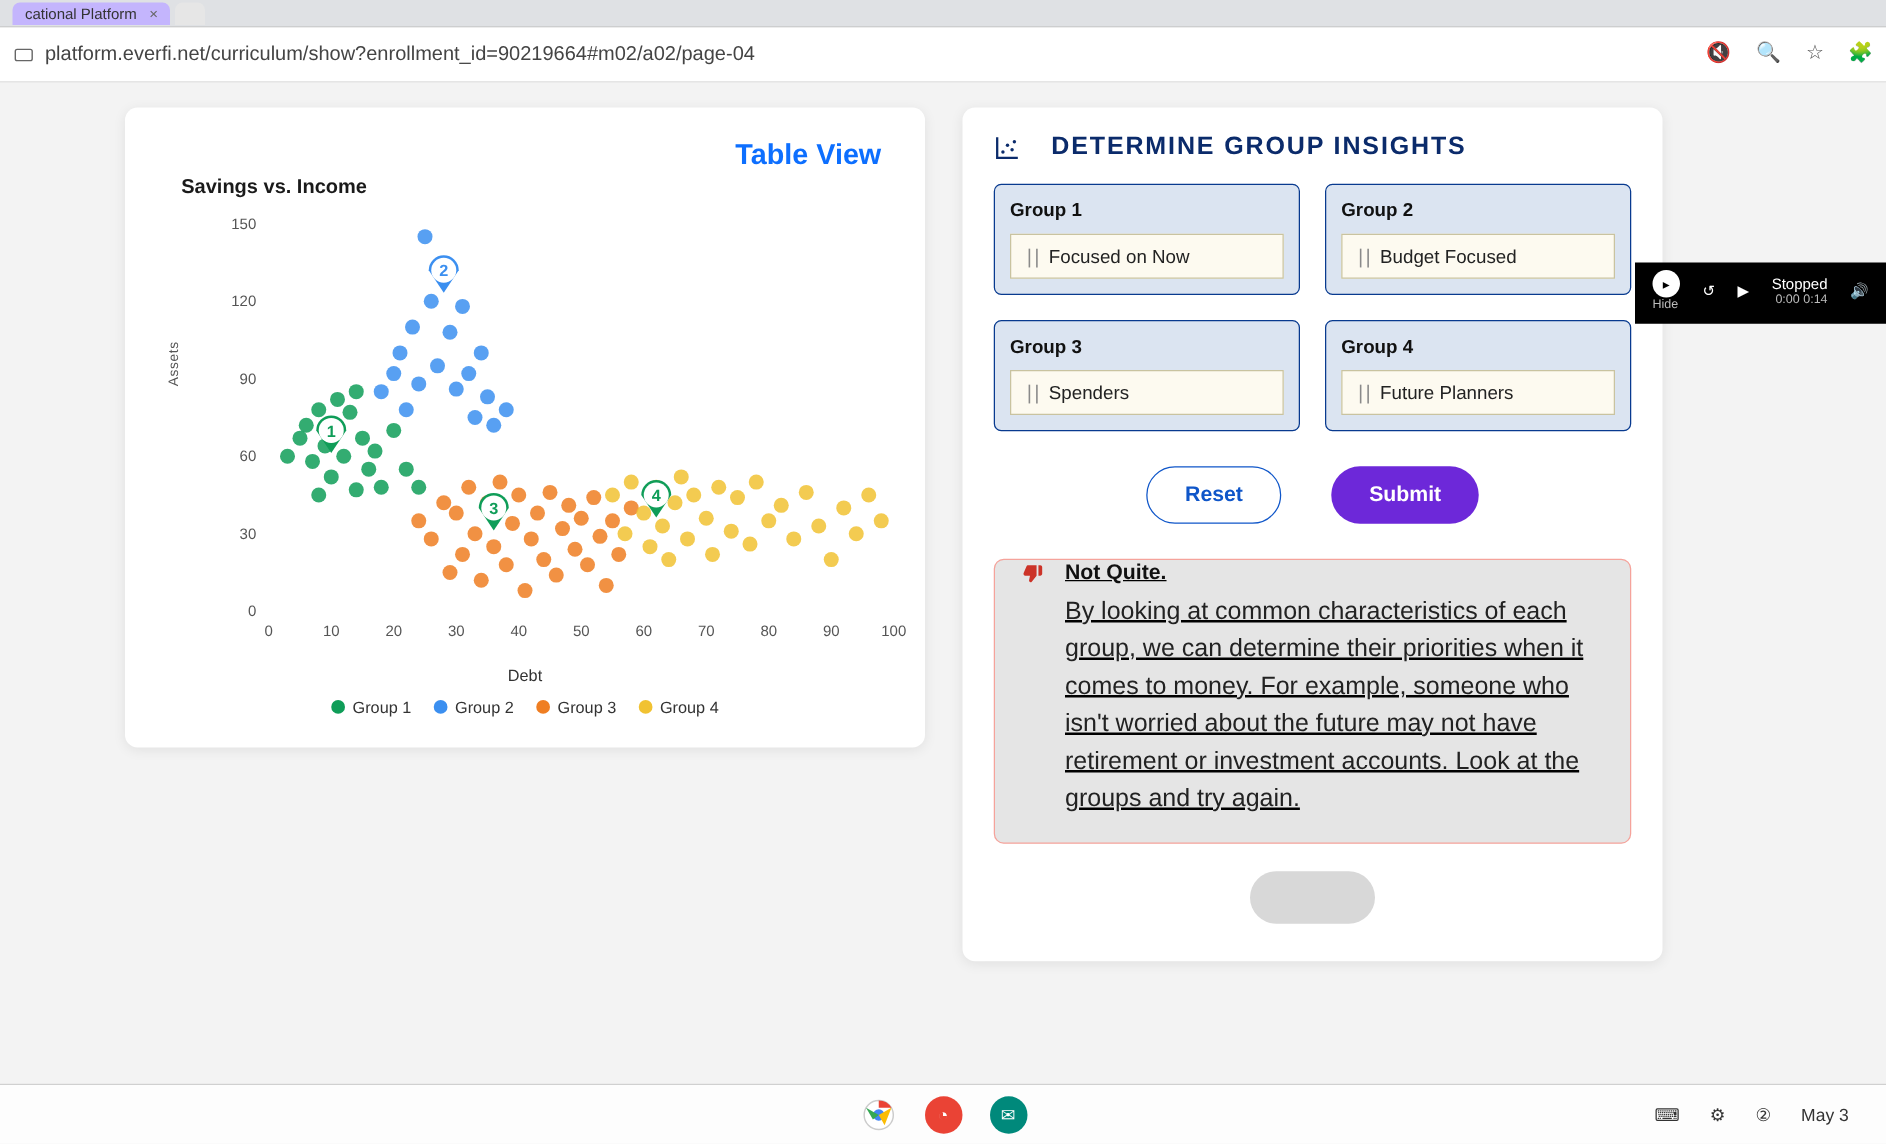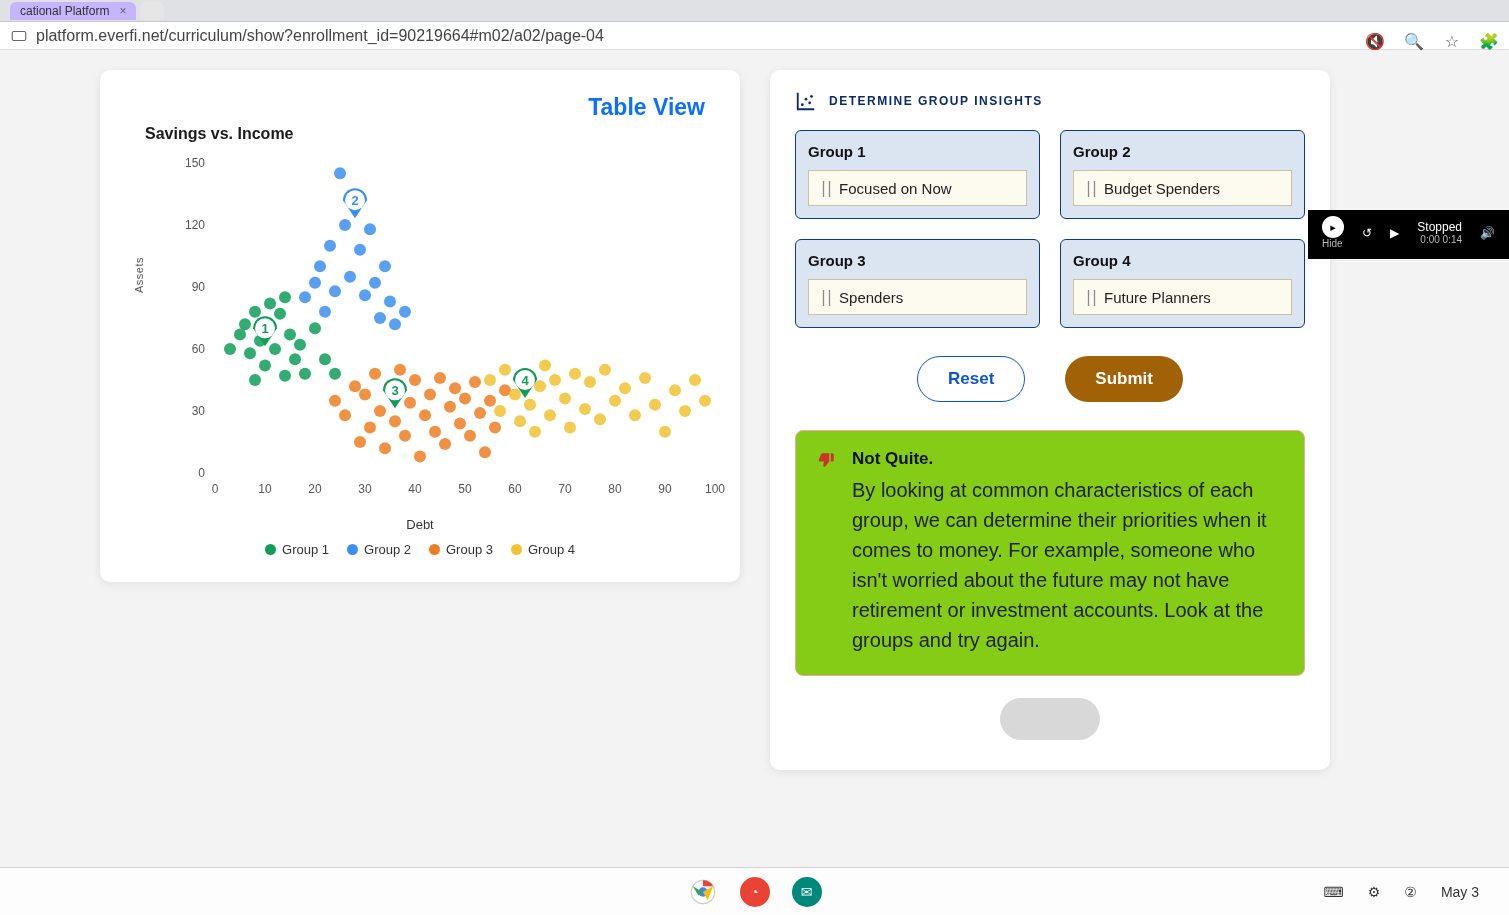--- a/index.html
+++ b/index.html
@@ -28,21 +28,21 @@
     color:#333;
     display:flex;
     align-items:center;
     gap:10px;
     margin-right:4px;
     min-height:18px;
   }
   .tab-frag .close-x { color:#666; cursor:pointer; }
   .tab-frag.second { background:#e6e6e6; }
   .addr-bar {
-    height: 28px;
+    height: 44px;
     background: #fff;
     border-bottom: 1px solid #ddd;
     display: flex;
     align-items: center;
     padding: 0 10px;
     position: relative;
   }
   .addr-icon { width:18px; height:18px; margin-right:8px; color:#555; }
   .addr-text { font-size: 16px; color: #444; flex: 1; }
   .chrome-icons { position:absolute; right:10px; top:10px; display:flex; gap:20px; color:#555;}
@@ -103,25 +103,25 @@
 
   
   .right-panel {
     background:#fff;
     border-radius:10px;
     box-shadow:0 2px 10px rgba(0,0,0,.08);
     width: 560px;
     padding: 20px 25px 30px 25px;
   }
   .panel-header {
-    display:flex; align-items:center; gap:12px;
+    display:flex; align-items:center; gap:24px;
     color:#0b2b6b;
     font-weight:800;
     letter-spacing:1.5px;
-    font-size:12px;
+    font-size:20px;
     margin-bottom:18px;
   }
   .group-grid {
     display:grid;
     grid-template-columns: 1fr 1fr;
     gap: 20px;
     margin-bottom: 28px;
   }
   .group-card {
     border: 1.5px solid #083a8f;
@@ -149,29 +149,30 @@
     padding: 12px 30px;
     border-radius: 28px;
     font-size:17px;
     font-weight:600;
     cursor:pointer;
   }
   .btn-reset {
     background:#fff; color:#0f56c9; border:1.5px solid #0f56c9;
   }
   .btn-submit {
-    background:#a16207; color:#fff; border:none;
+    background:#6d28d9; color:#fff; border:none;
   }
   .feedback {
-    background:#84cc16;
+    background:#e5e5e5;
     border:1.5px solid #f5a39b;
     border-radius:8px;
-    padding:18px 22px 20px 22px;
+    padding:0 22px 20px 22px;
     display:flex;
     gap:16px;
+    text-decoration:underline;
   }
   .feedback-icon { color:#cc3328; margin-top:2px; }
   .feedback-title { font-weight:800; font-size:17px; color:#111; margin-bottom:6px; }
   .feedback-body { font-size:20px; line-height:1.5; color:#222; }
   .next-btn {
     width:100px; height:42px;
     margin:22px auto 0 auto;
     background:#d8d8d8; border-radius:24px;
   }
 
@@ -415,21 +416,21 @@
         <div class="group-label">Group 1</div>
         <div class="drop-slot">
           <span class="drag-handle">||</span>
           <span>Focused on Now</span>
         </div>
       </div>
       <div class="group-card">
         <div class="group-label">Group 2</div>
         <div class="drop-slot">
           <span class="drag-handle">||</span>
-          <span>Budget Spenders</span>
+          <span>Budget Focused</span>
         </div>
       </div>
       <div class="group-card">
         <div class="group-label">Group 3</div>
         <div class="drop-slot">
           <span class="drag-handle">||</span>
           <span>Spenders</span>
         </div>
       </div>
       <div class="group-card">

